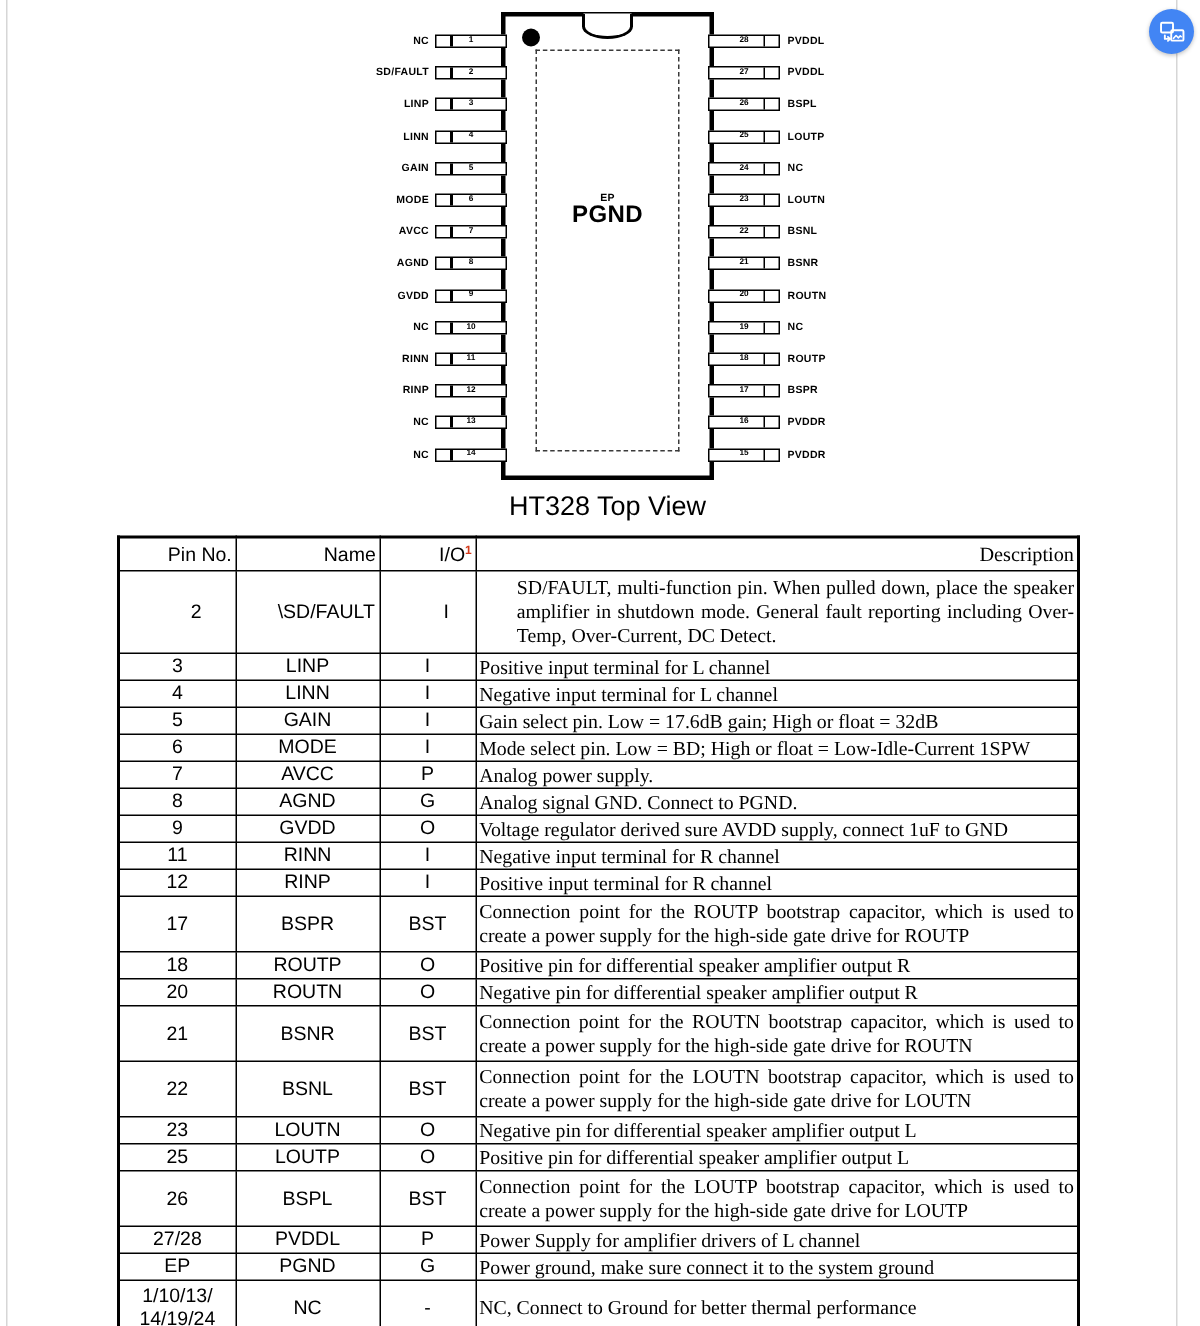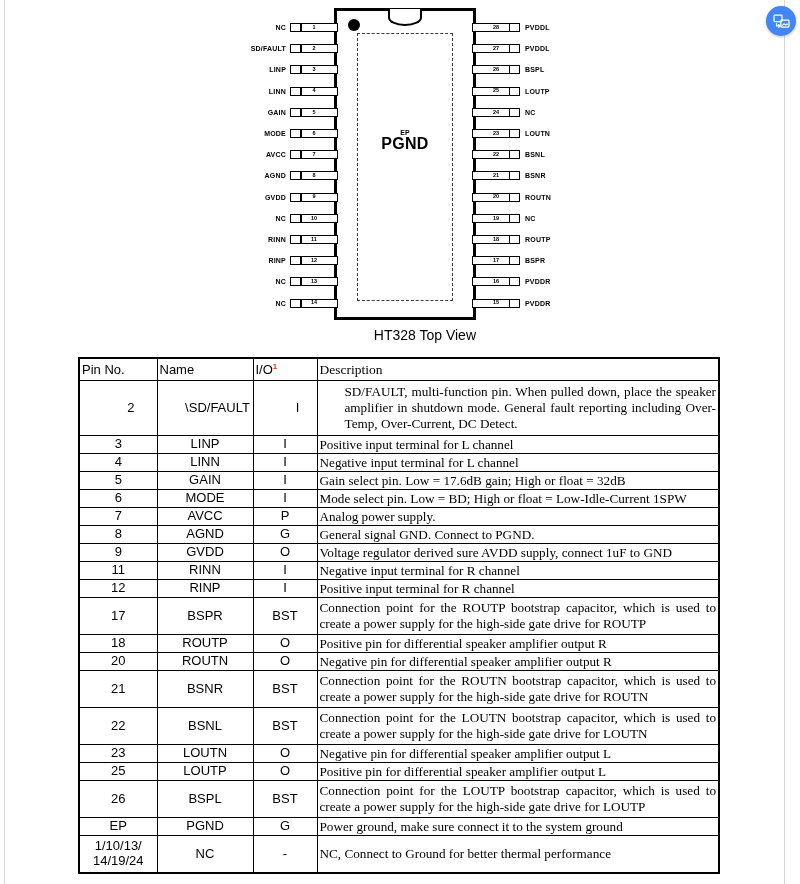--- a/index.html
+++ b/index.html
@@ -160,22 +160,22 @@
     background: #000;
   }
   .pin.left  .pin-lead::before { left: 9px; }
   .pin.right .pin-lead::before { right: 9px; }
 
   .diagram-caption {
     position: absolute;
     left: 334px;
     top: 327px;
     width: 142px;
-    text-align: right;
-    font-size: 14px;
+    text-align: center;
+    font-size: 18px;
     white-space: nowrap;
   }
 
   
   .pin-table {
     position: absolute;
     left: 78px;
     top: 357px;
     width: 642px;
     border-collapse: collapse;
@@ -189,21 +189,21 @@
   .pin-table { border: 2px solid #000; }
   .col-pin  { width: 78px; }
   .col-name { width: 96px; }
   .col-io   { width: 64px; }
   .col-desc { width: auto; }
 
   .pin-table thead th {
     font-family: "Liberation Sans", sans-serif;
     font-size: 13px;
     font-weight: normal;
-    text-align: left;
+    text-align: right;
     height: 21px;
   }
   .pin-table thead th.desc-head {
     font-family: "Liberation Serif", serif;
     font-size: 13.5px;
   }
   .sup-red {
     color: #d43a1a;
     font-size: 8px;
     vertical-align: super;
@@ -485,21 +485,21 @@
       <tr class="row-1">
         <td class="cell-pin">7</td>
         <td class="cell-name">AVCC</td>
         <td class="cell-io">P</td>
         <td class="cell-desc nojust">Analog power supply.</td>
       </tr>
       <tr class="row-1">
         <td class="cell-pin">8</td>
         <td class="cell-name">AGND</td>
         <td class="cell-io">G</td>
-        <td class="cell-desc nojust">General signal GND. Connect to PGND.</td>
+        <td class="cell-desc nojust">Analog signal GND. Connect to PGND.</td>
       </tr>
       <tr class="row-1">
         <td class="cell-pin">9</td>
         <td class="cell-name">GVDD</td>
         <td class="cell-io">O</td>
         <td class="cell-desc nojust">Voltage regulator derived sure AVDD supply, connect 1uF to GND</td>
       </tr>
       <tr class="row-1">
         <td class="cell-pin">11</td>
         <td class="cell-name">RINN</td>
@@ -554,20 +554,26 @@
         <td class="cell-io">O</td>
         <td class="cell-desc nojust">Positive pin for differential speaker amplifier output L</td>
       </tr>
       <tr class="row-2">
         <td class="cell-pin">26</td>
         <td class="cell-name">BSPL</td>
         <td class="cell-io">BST</td>
         <td class="cell-desc">Connection point for the LOUTP bootstrap capacitor, which is used to create a power supply for the high-side gate drive for LOUTP</td>
       </tr>
       <tr class="row-1">
+        <td class="cell-pin">27/28</td>
+        <td class="cell-name">PVDDL</td>
+        <td class="cell-io">P</td>
+        <td class="cell-desc nojust">Power Supply for amplifier drivers of L channel</td>
+      </tr>
+      <tr class="row-1">
         <td class="cell-pin">EP</td>
         <td class="cell-name">PGND</td>
         <td class="cell-io">G</td>
         <td class="cell-desc nojust">Power ground, make sure connect it to the system ground</td>
       </tr>
       <tr class="row-2">
         <td class="cell-pin">1/10/13/<br>14/19/24</td>
         <td class="cell-name">NC</td>
         <td class="cell-io">-</td>
         <td class="cell-desc">NC, Connect to Ground for better thermal performance</td>

